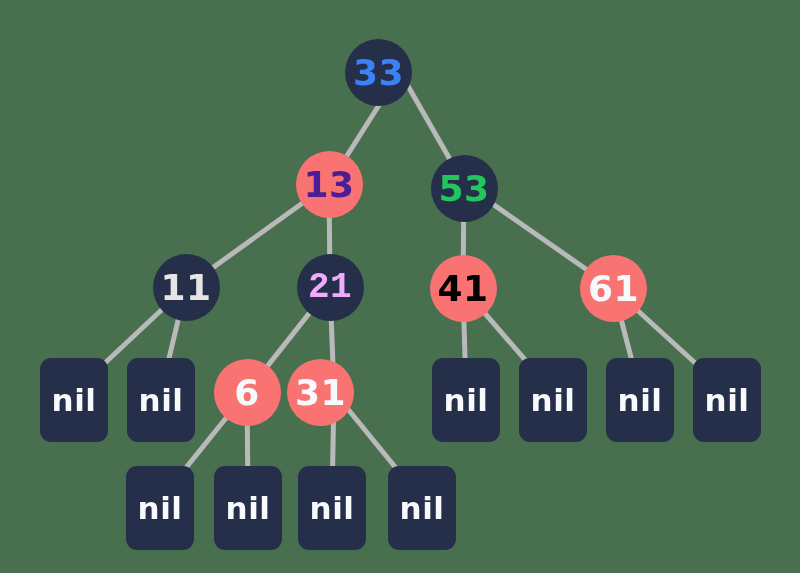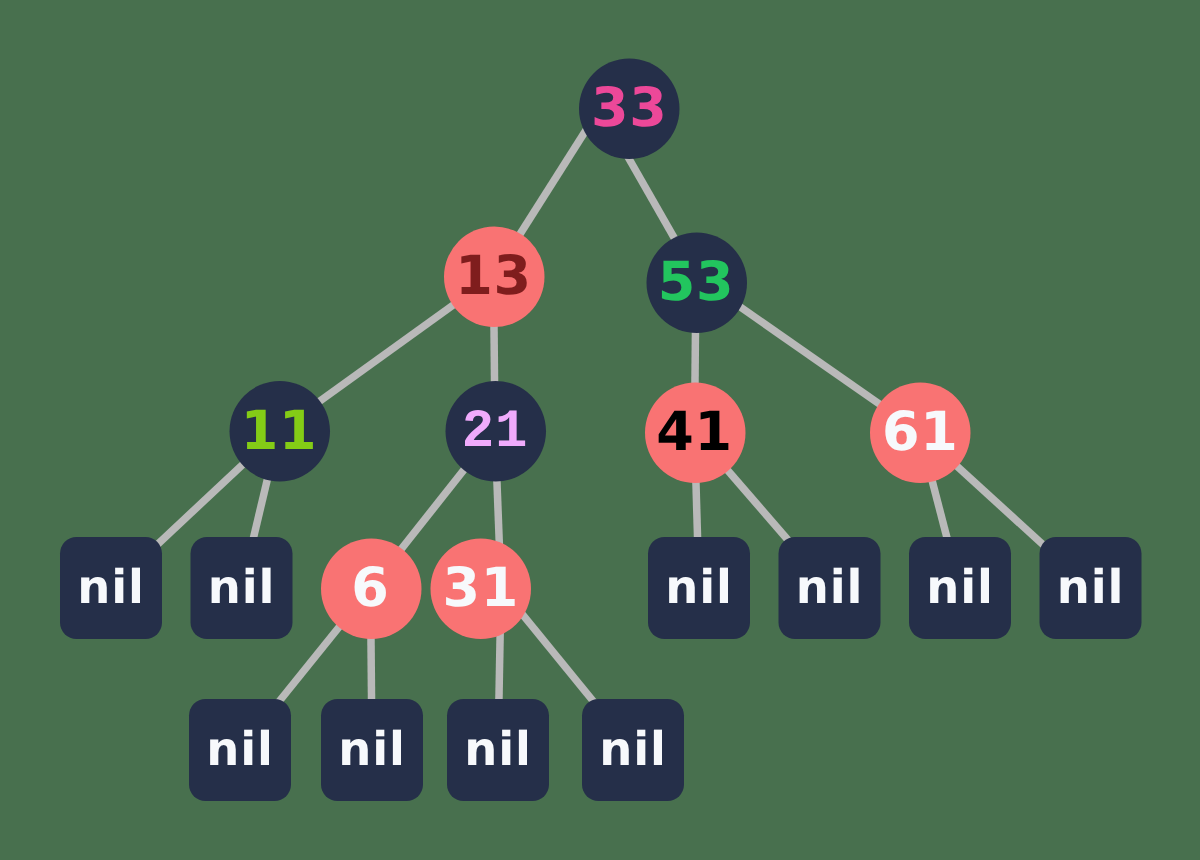--- a/index.html
+++ b/index.html
@@ -33,21 +33,21 @@
     letter-spacing: 0.5px;
   }
   .tree-node.circle {
     width: 67px;
     height: 67px;
     border-radius: 50%;
     font-size: 36px;
   }
   .tree-node.square {
     width: 68px;
-    height: 68px;
+    height: 84px;
     border-radius: 11px;
     font-size: 31px;
   }
 </style>
 </head>
 <body style="background: rgb(72, 112, 78);">
 
 <div id="stage">
   <svg id="edge-layer" width="800" height="573" viewBox="0 0 800 573" xmlns="http://www.w3.org/2000/svg">
       <line x1="400" y1="72" x2="329" y2="184" stroke="#B9B9B9" stroke-width="5"></line>
@@ -63,24 +63,24 @@
       <line x1="463" y1="288" x2="466" y2="392" stroke="#B9B9B9" stroke-width="5"></line>
       <line x1="463" y1="288" x2="553" y2="392" stroke="#B9B9B9" stroke-width="5"></line>
       <line x1="613" y1="288" x2="640" y2="392" stroke="#B9B9B9" stroke-width="5"></line>
       <line x1="613" y1="288" x2="727" y2="392" stroke="#B9B9B9" stroke-width="5"></line>
       <line x1="247" y1="392" x2="160" y2="500" stroke="#B9B9B9" stroke-width="5"></line>
       <line x1="247" y1="392" x2="248" y2="500" stroke="#B9B9B9" stroke-width="5"></line>
       <line x1="334" y1="392" x2="332" y2="500" stroke="#B9B9B9" stroke-width="5"></line>
       <line x1="334" y1="392" x2="422" y2="500" stroke="#B9B9B9" stroke-width="5"></line>
     </svg>
 
-<div class="tree-node circle" style="background: rgb(37, 47, 73); color: #ec4899; left: 386px; top: 38.5px;">33</div>
-    <div class="tree-node circle" style="background: rgb(249, 115, 115); color: #7f1d1d; left: 295.5px; top: 150.5px;">13</div>
+<div class="tree-node circle" style="background: rgb(37, 47, 73); color: #3b82f6; left: 345px; top: 38.5px;">33</div>
+    <div class="tree-node circle" style="background: rgb(249, 115, 115); color: #4c1d95; left: 295.5px; top: 150.5px;">13</div>
     <div class="tree-node circle" style="background: rgb(37, 47, 73); color: #22c55e; left: 430.5px; top: 155px;">53</div>
-    <div class="tree-node circle" style="background: rgb(37, 47, 73); color: #84cc16; left: 152.5px; top: 253.5px;">11</div>
+    <div class="tree-node circle" style="background: rgb(37, 47, 73); color: #e5e5e5; left: 152.5px; top: 253.5px;">11</div>
     <div class="tree-node circle" style="background: rgb(37, 47, 73); color: #f0abfc; left: 296.5px; top: 253.5px; font-family: Liberation Mono, monospace;">21</div>
     <div class="tree-node circle" style="background: rgb(249, 115, 115); color: #000000; left: 429.5px; top: 254.5px;">41</div>
     <div class="tree-node circle" style="background: rgb(249, 115, 115); color: rgb(247, 249, 252); left: 580px; top: 254.5px;">61</div>
     <div class="tree-node square" style="background: rgb(37, 47, 73); color: rgb(247, 249, 252); left: 40px; top: 358px;">nil</div>
     <div class="tree-node square" style="background: rgb(37, 47, 73); color: rgb(247, 249, 252); left: 127px; top: 358px;">nil</div>
     <div class="tree-node circle" style="background: rgb(249, 115, 115); color: rgb(247, 249, 252); left: 213.5px; top: 358.5px;">6</div>
     <div class="tree-node circle" style="background: rgb(249, 115, 115); color: rgb(247, 249, 252); left: 287px; top: 358.5px;">31</div>
     <div class="tree-node square" style="background: rgb(37, 47, 73); color: rgb(247, 249, 252); left: 432px; top: 358px;">nil</div>
     <div class="tree-node square" style="background: rgb(37, 47, 73); color: rgb(247, 249, 252); left: 519px; top: 358px;">nil</div>
     <div class="tree-node square" style="background: rgb(37, 47, 73); color: rgb(247, 249, 252); left: 606px; top: 358px;">nil</div>

